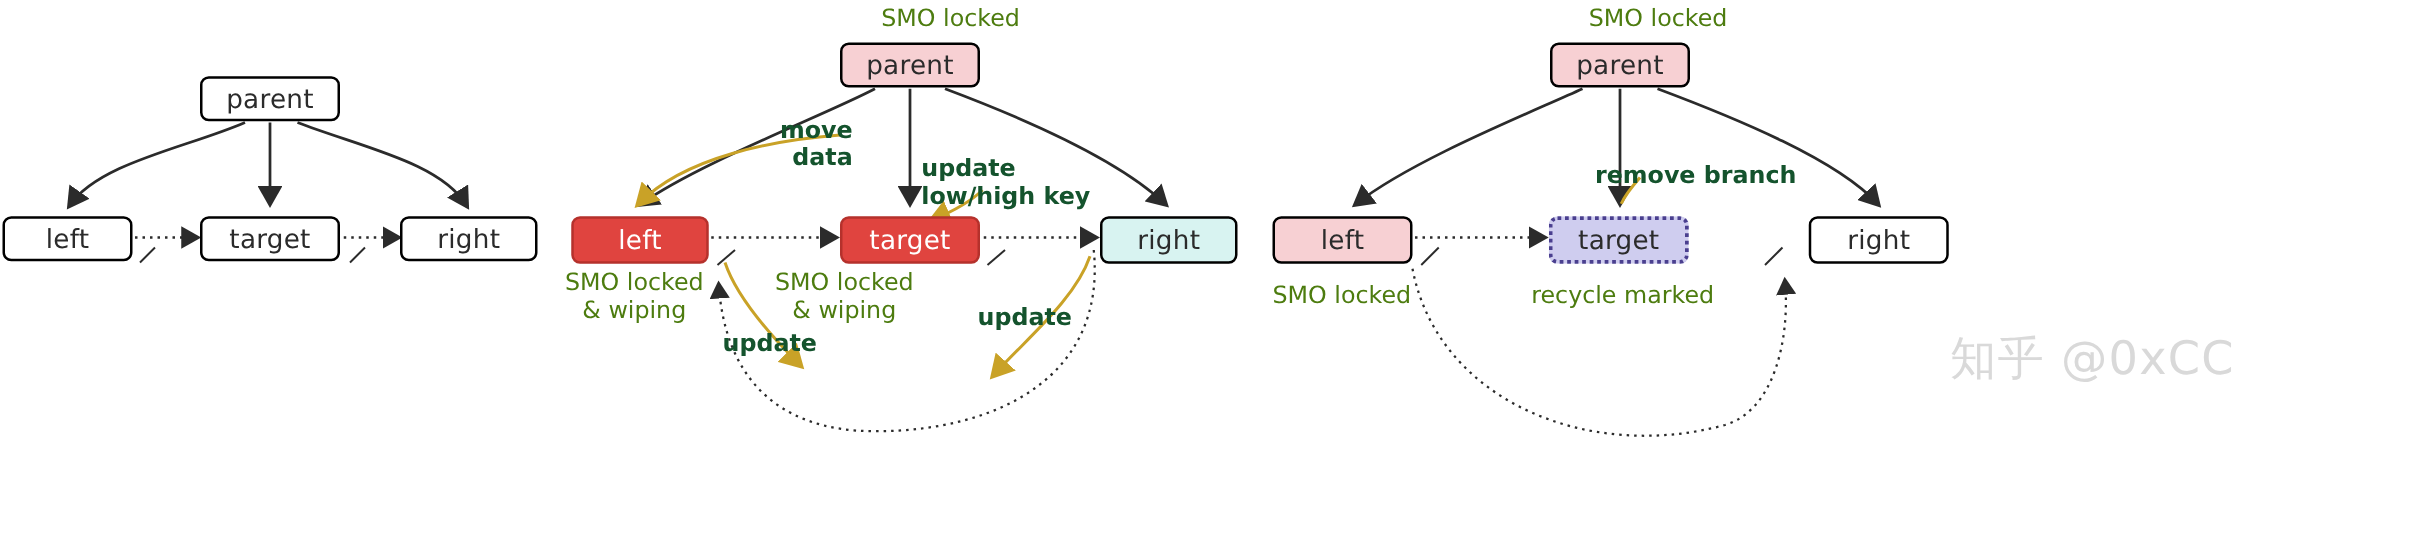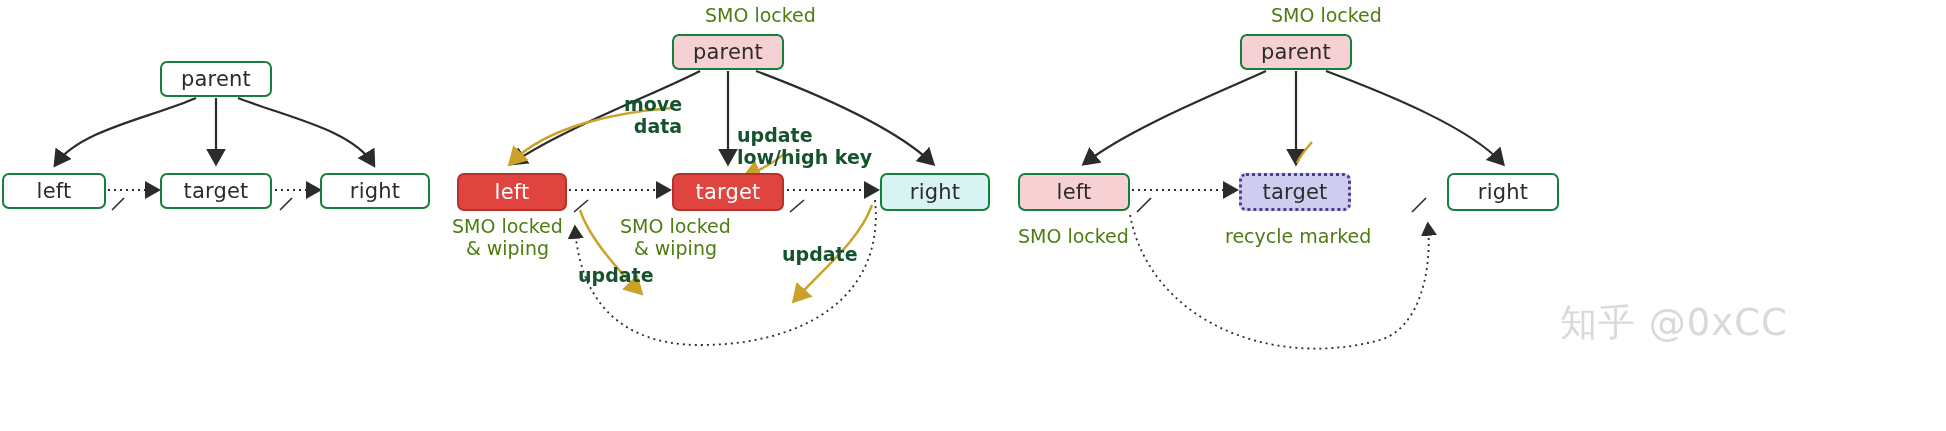--- a/index.html
+++ b/index.html
@@ -23,21 +23,21 @@
   svg.layer {
     position: absolute;
     left: 0; top: 0;
     width: 1946px;
     height: 431px;
     pointer-events: none;
   }
   .node {
     position: absolute;
     box-sizing: border-box;
-    border: 2px solid #15803d;
+    border: 2px solid #000000;
     border-radius: 7px;
     display: flex;
     align-items: center;
     justify-content: center;
     font-size: 21px;
     color: #2b2b2b;
     background: #ffffff;
     letter-spacing: 0.2px;
   }
   .node.parent-plain { border-radius: 7px; }
@@ -158,16 +158,17 @@
   <div class="cap" style="left:1018px;top:225px;">SMO locked</div>
   <div class="cap" style="left:1225px;top:225px;text-align:center;">recycle marked</div>
 
   <div class="lbl-gold" style="left:624px;top:93px;text-align:right;">move
 data</div>
   <div class="lbl-gold" style="left:737px;top:124px;">update
 low/high key</div>
   <div class="lbl-gold" style="left:578px;top:264px;">update</div>
   <div class="lbl-gold" style="left:782px;top:243px;">update</div>
 
+  <div class="lbl-gold" style="left:1276px;top:129px;">remove branch</div>
 
-  <div class="watermark" style="left:1560px;top:262px;margin-top:36px;">知乎 @0xCC</div>
+  <div class="watermark" style="left:1560px;top:262px;">知乎 @0xCC</div>
 
 </div>
 
 </body></html>

